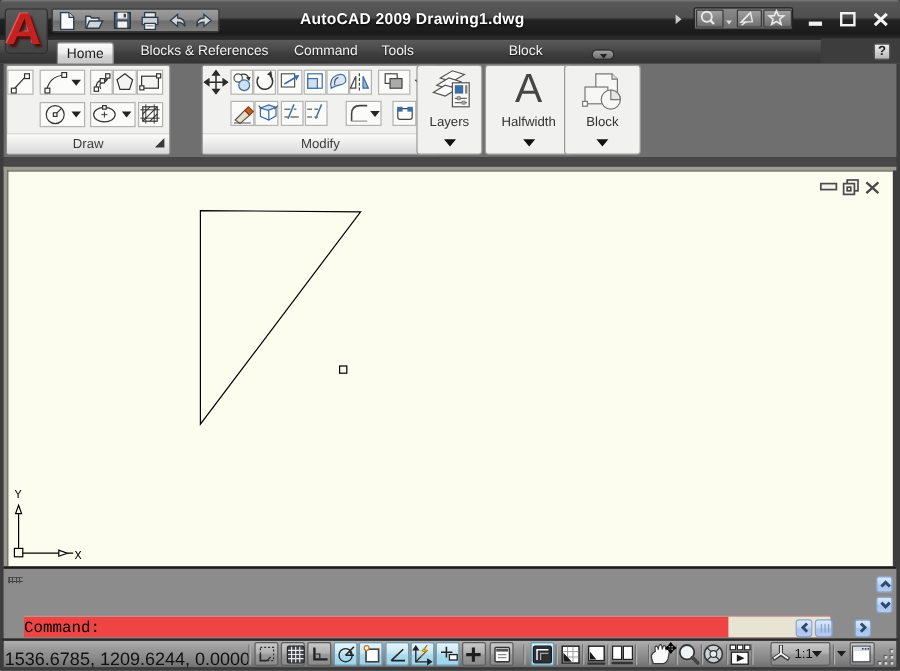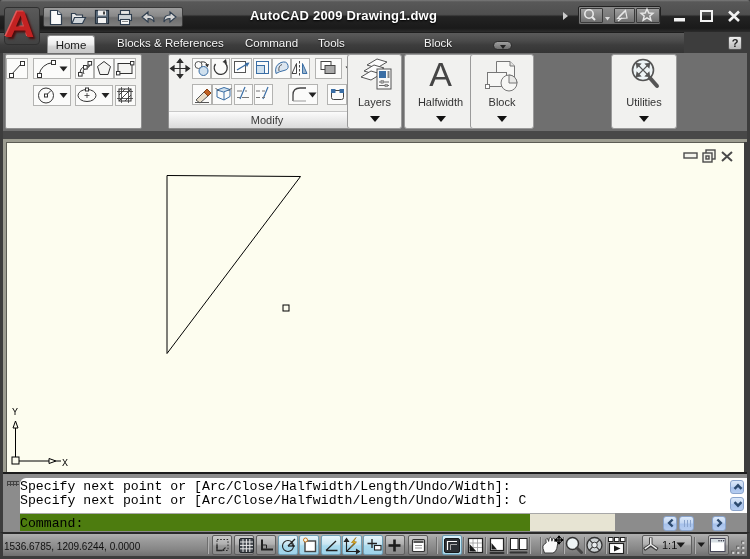--- a/index.html
+++ b/index.html
@@ -66,33 +66,33 @@
 
 
 #drawtop { left:3px; top:139px; width:744px; height:3px; background:#9c9c90; }
 #drawleft { left:3px; top:139px; width:3px; height:333px; background:#9c9c90; }
 #canvas { left:6px; top:142px; width:738px; height:330px; background:#fdfdef;
   border-top:1px solid #5c5c54; border-left:1px solid #5c5c54; }
 
 
 #cmdwin { left:3px; top:472px; width:744px; height:60px; background:#8c8c8c; border-top:2px solid #1b1b1b; }
 #cmdhist { left:16.5px; top:3.5px; width:727.5px; height:35.5px; background:#fff; border-radius:6px 0 0 0; }
-#cmdline { left:16.5px; top:39px; width:595px; height:17.5px; background:#4d7c0f; border-top:1px solid #a8a8a8;padding-left:21px; }
+#cmdline { left:16.5px; top:39px; width:672px; height:17.5px; background:#ef4444; border-top:1px solid #a8a8a8;padding-left:21px; }
 #cmdtrack { right:0; top:0; width:85px; height:17px; background:#e7e4d3; }
 .cmdtext { font-family:"Liberation Mono",monospace; font-size:13.2px; color:#000; white-space:pre; }
 .bluebtn { background:linear-gradient(to bottom,#dce9fa 0%,#c3d7f3 45%,#a7c2ec 55%,#b6cdf0 100%); border:1px solid #8aa4cc; border-radius:3px; }
 #grip { left:4px; top:7px; width:12px; height:5px;
   background-image:repeating-linear-gradient(to right,#444 0 1px,transparent 1px 3px),repeating-linear-gradient(to bottom,#444 0 1px,transparent 1px 3px); }
 
 
 #statusbar { left:0; top:532px; width:750px; height:27px;
   background:linear-gradient(to bottom,#b0b0b0 0%,#9a9a9a 30%,#868686 70%,#6f6f6f 100%);
   border-top:2px solid #2a2a2a;
   border-left:3px solid #3d3d3d; border-right:3px solid #3d3d3d; border-bottom:3px solid #3d3d3d; border-radius:0 0 3px 3px; }
-#coords { left:1px; top:7px; color:#111; font-size:10px; }
+#coords { left:1px; top:7px; color:#111; font-size:15px; }
 .stbtn { top:1px; width:20px; height:20px; border-radius:2px; }
 .stgray { background:linear-gradient(to bottom,#c9c9c9 0%,#b0b0b0 45%,#989898 55%,#8a8a8a 100%); border:1px solid #5e5e5e; }
 .stblue { background:linear-gradient(to bottom,#e8f6fb 0%,#c9e6f2 45%,#aadbee 55%,#9fd3ea 100%); border:1px solid #6f9fb5; }
 svg { position:absolute; }
 </style>
 </head>
 <body>
 
 <div id="titlebar">
   <div id="qat"></div>
@@ -170,20 +170,21 @@
   <div class="mtab" style="left:373px;margin-top:16px;">View</div>
   <div class="mtab" style="left:424px;">Block</div>
   <div id="ovalbtn">
       <div></div>
     </div>
   <div id="helpbtn">?</div>
 </div>
 
 <div id="ribbon">
   <div class="panel" id="p-draw" style="left:2px; width:137px;">
+    <div class="plabel">Draw<div class="pcorner"></div></div>
     <svg style="left:0; top:0;" width="135" height="56" viewBox="0 0 135 56">
       <g fill="#fbfbfa" stroke="#b3b3b1">
         <rect x="0.5" y="3.5" width="21" height="20"></rect>
         <rect x="27.5" y="3.5" width="37" height="20"></rect>
         <rect x="69.5" y="3.5" width="18" height="20"></rect>
         <rect x="88.5" y="3.5" width="19" height="20"></rect>
         <rect x="108.5" y="3.5" width="21" height="20"></rect>
         <rect x="27.5" y="30.5" width="37" height="20"></rect>
         <rect x="69.5" y="30.5" width="37" height="20"></rect>
         <rect x="109.5" y="30.5" width="20" height="20"></rect>
@@ -371,35 +372,20 @@
       <div class="bparrow"></div>
     <svg style="left:14px; top:2px;" width="36" height="36" viewBox="0 0 36 36">
       <path d="M 11.5 4.5 L 25 4.5 L 29.5 9 L 29.5 24.5 L 11.5 24.5 Z" fill="#f7f7f5" stroke="#777"></path>
       <path d="M 25 4.5 L 25 9 L 29.5 9" fill="#e4e4e2" stroke="#777"></path>
       <rect x="2.5" y="15.5" width="19" height="14" fill="#f7f7f5" stroke="#777"></rect>
       <rect x="0.5" y="27.5" width="4" height="4" fill="#fff" stroke="#777"></rect>
       <circle cx="24" cy="26" r="8" fill="#f7f7f5" stroke="#777"></circle>
       <path d="M 24 18 A 8 8 0 0 1 32 26 L 24 26 Z" fill="#e8e8e6" stroke="#777"></path>
     </svg>
   </div>
-  <div class="bigpanel" style="left:608px; width:66px;">
-      <div class="bplabel">Utilities</div>
-      <div class="bparrow"></div>
-    <svg style="left:17px; top:2px;" width="34" height="36" viewBox="0 0 34 36">
-      <circle cx="14" cy="13" r="10.5" fill="#eef4f6" stroke="#555" stroke-width="1.6"></circle>
-      <g stroke="#555" stroke-width="1.1" fill="#555">
-        <path d="M 9.5 8.5 L 18.5 17.5 M 18.5 8.5 L 9.5 17.5" fill="none"></path>
-        <path d="M 7.5 6.5 l 4 0.5 l -3.5 3.5 z"></path>
-          <path d="M 20.5 6.5 l -4 0.5 l 3.5 3.5 z"></path>
-        <path d="M 7.5 19.5 l 4 -0.5 l -3.5 -3.5 z"></path>
-          <path d="M 20.5 19.5 l -4 -0.5 l 3.5 -3.5 z"></path>
-      </g>
-      <path d="M 21 21 L 28 29" stroke="#555" stroke-width="4" stroke-linecap="round"></path>
-    </svg>
-  </div>
 </div>
 <div id="ribbonbottom"></div>
 
 <div id="drawtop"></div>
 <div id="drawleft"></div>
 <div id="canvas"></div>
 <svg style="left:6px; top:142px;" width="738" height="330" viewBox="0 0 738 330">
   <g stroke="#4a4a4a" fill="none" stroke-width="1.4">
     <rect x="678" y="11" width="13" height="5" fill="#f4f4ec"></rect>
     <rect x="700" y="8" width="9" height="9" fill="#f4f4ec"></rect>
@@ -420,24 +406,20 @@
     <line x1="13" y1="319" x2="43" y2="319"></line>
     <path d="M 43 316.5 L 43 321.5 L 50 319 Z" fill="#fdfdef"></path>
     <line x1="50" y1="319" x2="55" y2="319"></line>
   </g>
   <text x="6" y="273" font-family="Liberation Mono,monospace" font-size="10" fill="#000">Y</text>
   <text x="56" y="324" font-family="Liberation Mono,monospace" font-size="10" fill="#000">X</text>
 </svg>
 
 <div id="cmdwin">
   <div id="grip"></div>
-  <div id="cmdhist">
-    <div class="cmdtext" style="left:0.5px; top:2.5px; line-height:14px;">Specify next point or [Arc/Close/Halfwidth/Length/Undo/Width]:
-Specify next point or [Arc/Close/Halfwidth/Length/Undo/Width]: C</div>
-  </div>
   <div id="cmdline">
     <div class="cmdtext" style="left:0.5px; top:1.5px;">Command:</div>
     <div id="cmdtrack"></div>
   </div>
 
   <div class="bluebtn" style="left:727px; top:5.5px; width:14px; height:14.5px;"></div>
   <div class="bluebtn" style="left:727px; top:22.5px; width:14px; height:14.5px;"></div>
 
   <div class="bluebtn" style="left:660px; top:42px; width:14px; height:14.5px;"></div>
   <div class="bluebtn" style="left:676px; top:42px; width:15px; height:14.5px;"></div>

